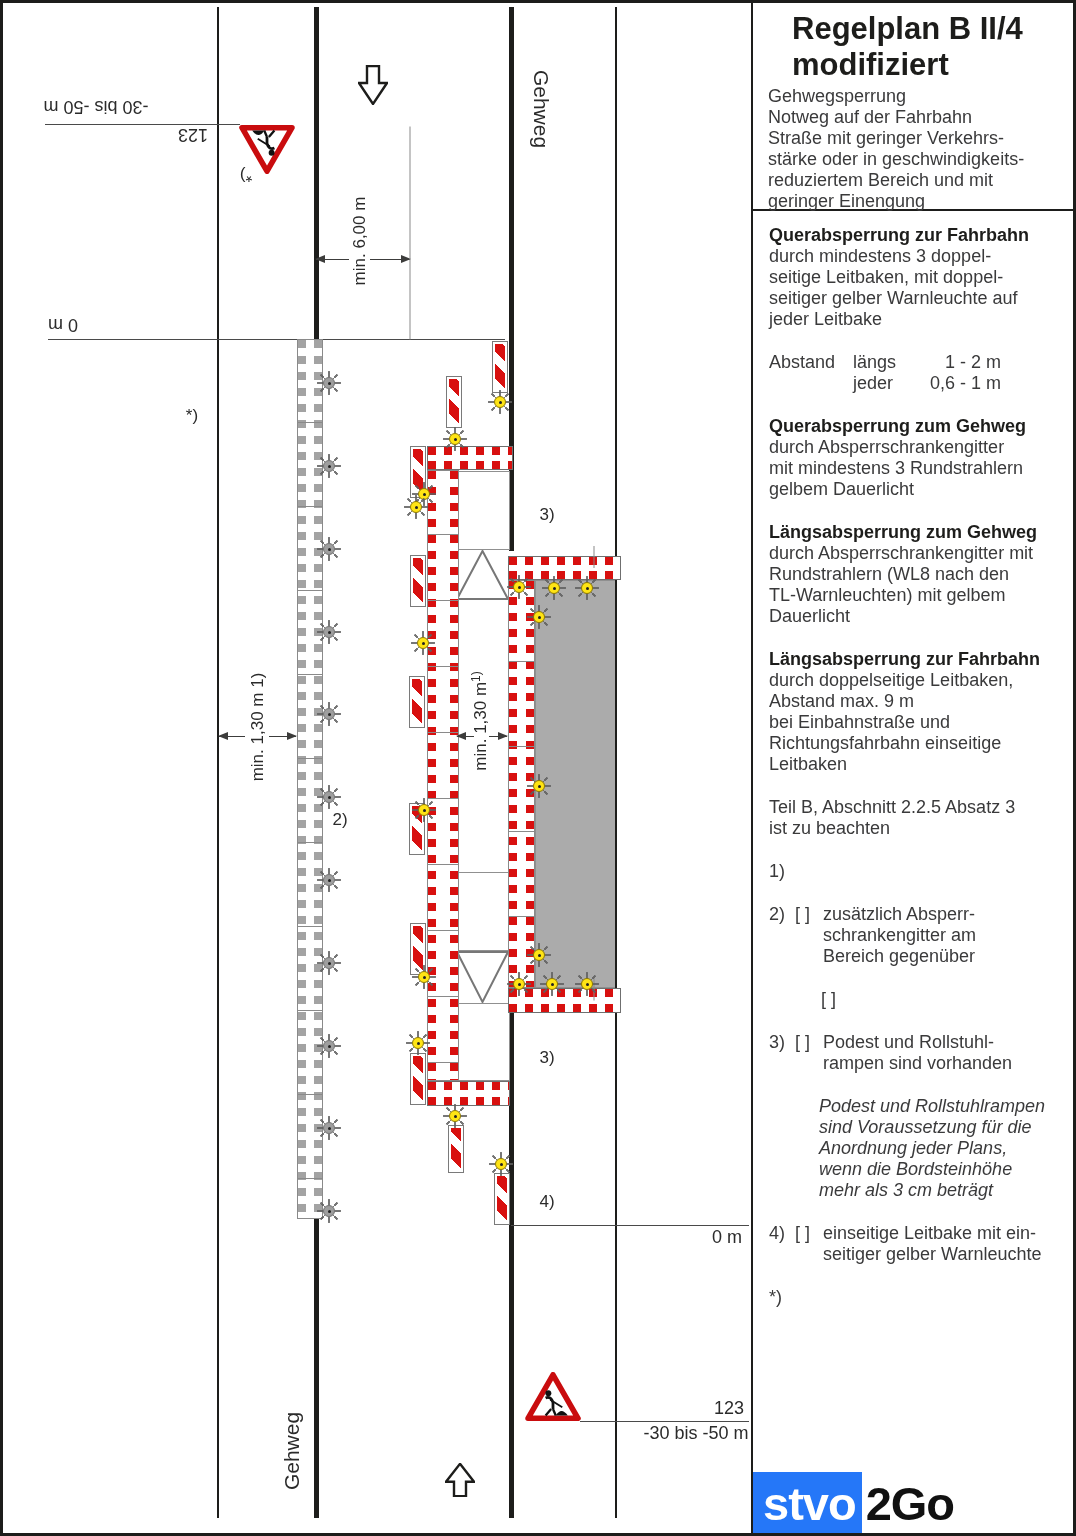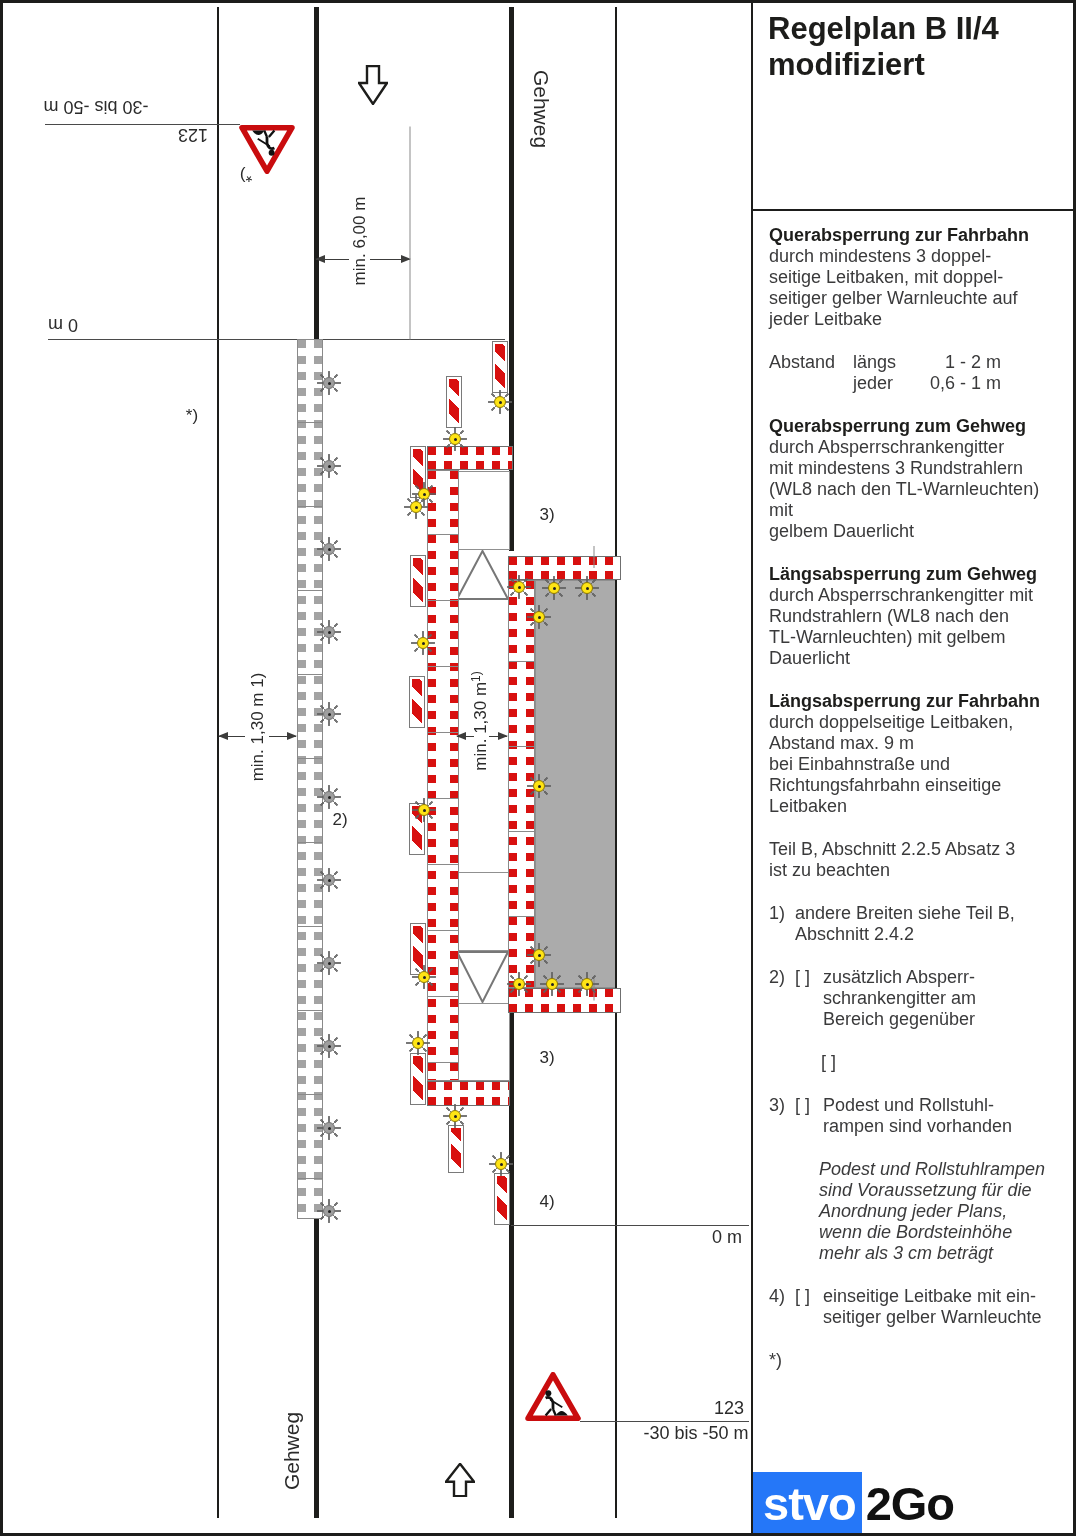--- a/index.html
+++ b/index.html
@@ -44,21 +44,21 @@
     border-top:4px solid transparent;border-bottom:4px solid transparent;}
   .dim.head-left::before{left:-1px;border-right:10px solid #3c3c3b;}
   .dim.head-right::before{right:-1px;border-left:10px solid #3c3c3b;}
   .sign{z-index:6;}
   .sign svg{display:block;width:100%;height:100%;}
   .arrow{z-index:4;}
   .arrow svg{display:block;width:100%;height:100%;}
   
   #panel{position:absolute;left:748px;top:0;right:0;bottom:0;border-left:2px solid #1d1d1b;background:#fff;}
   .titlebox{height:208px;box-sizing:border-box;border-bottom:2px solid #1d1d1b;padding:8px 10px 0 15px;}
-  .title{font-size:31px;line-height:36px;font-weight:bold;color:#1d1d1b;}
+  .title{font-size:31px;line-height:36px;font-weight:bold;color:#1d1d1b;margin-left:24px;}
   .subtitle{margin-top:3px;font-size:18px;line-height:21px;color:#3a3a3b;}
   .notes{padding:14px 6px 0 16px;font-size:18px;line-height:21px;color:#3a3a3b;}
   .sec{margin-bottom:22px;}
   .sec .heading{font-weight:bold;color:#1d1d1b;}
   .sec.italic .ln{font-style:italic;}
   .sec.ind-2{margin-left:50px;}
   .dtable{display:grid;grid-template-columns:84px 62px 86px;}
   .dtable .c3{text-align:right;}
   .item{display:flex;}
   .item .marker{width:26px;flex:0 0 26px;}
@@ -341,20 +341,28 @@
       <div class="el label" style="left: 544px; top: 1198px; font-size: 17px; transform: translate(-50%, -50%) rotate(0deg);">4)</div>
       <div class="el label" style="left: 724px; top: 1234px; font-size: 18px; transform: translate(-50%, -50%) rotate(0deg);">0 m</div>
       <div class="el label" style="left: 726px; top: 1405px; font-size: 18px; transform: translate(-50%, -50%) rotate(0deg);">123</div>
       <div class="el label" style="left: 693px; top: 1430px; font-size: 18px; transform: translate(-50%, -50%) rotate(0deg);">-30 bis -50 m</div>
       <div class="el label" style="left: 538px; top: 106px; font-size: 21px; transform: translate(-50%, -50%) rotate(90deg);">Gehweg</div>
       <div class="el label" style="left: 288px; top: 1448px; font-size: 21px; transform: translate(-50%, -50%) rotate(-90deg);">Gehweg</div>
     </div>
   <div id="panel">
     <div class="titlebox">
       <div class="title"><span>Regelplan B II/4</span><br><span>modifiziert</span></div>
+      <div class="subtitle" id="subtitle">
+          <div>Gehwegsperrung</div>
+          <div>Notweg auf der Fahrbahn</div>
+          <div>Straße mit geringer Verkehrs-</div>
+          <div>stärke oder in geschwindigkeits-</div>
+          <div>reduziertem Bereich und mit</div>
+          <div>geringer Einengung</div>
+        </div>
     </div>
     <div class="notes" id="notes">
         <div class="sec">
           <div class="heading">Querabsperrung zur Fahrbahn</div>
           <div class="ln">durch mindestens 3 doppel-</div>
           <div class="ln">seitige Leitbaken, mit doppel-</div>
           <div class="ln">seitiger gelber Warnleuchte auf</div>
           <div class="ln">jeder Leitbake</div>
         </div>
         <div class="sec dtable">
@@ -362,21 +370,20 @@
           <div class="c2">längs</div>
           <div class="c3">1 - 2 m</div>
           <div class="c1"></div>
           <div class="c2">jeder</div>
           <div class="c3">0,6 - 1 m</div>
         </div>
         <div class="sec">
           <div class="heading">Querabsperrung zum Gehweg</div>
           <div class="ln">durch Absperrschrankengitter</div>
           <div class="ln">mit mindestens 3 Rundstrahlern</div>
-          <div class="ln">(WL8 nach den TL-Warnleuchten) mit</div>
           <div class="ln">gelbem Dauerlicht</div>
         </div>
         <div class="sec">
           <div class="heading">Längsabsperrung zum Gehweg</div>
           <div class="ln">durch Absperrschrankengitter mit</div>
           <div class="ln">Rundstrahlern (WL8 nach den</div>
           <div class="ln">TL-Warnleuchten) mit gelbem</div>
           <div class="ln">Dauerlicht</div>
         </div>
         <div class="sec">
@@ -386,24 +393,20 @@
           <div class="ln">bei Einbahnstraße und</div>
           <div class="ln">Richtungsfahrbahn einseitige</div>
           <div class="ln">Leitbaken</div>
         </div>
         <div class="sec">
           <div class="ln">Teil B, Abschnitt 2.2.5 Absatz 3</div>
           <div class="ln">ist zu beachten</div>
         </div>
         <div class="sec item">
           <span class="marker">1)</span>
-          <div>
-            <div class="ln">andere Breiten siehe Teil B,</div>
-            <div class="ln">Abschnitt 2.4.2</div>
-          </div>
         </div>
         <div class="sec item">
           <span class="marker">2)</span>
           <span class="cbx">[ ]</span>
           <div>
             <div class="ln">zusätzlich Absperr-</div>
             <div class="ln">schrankengitter am</div>
             <div class="ln">Bereich gegenüber</div>
           </div>
         </div>

